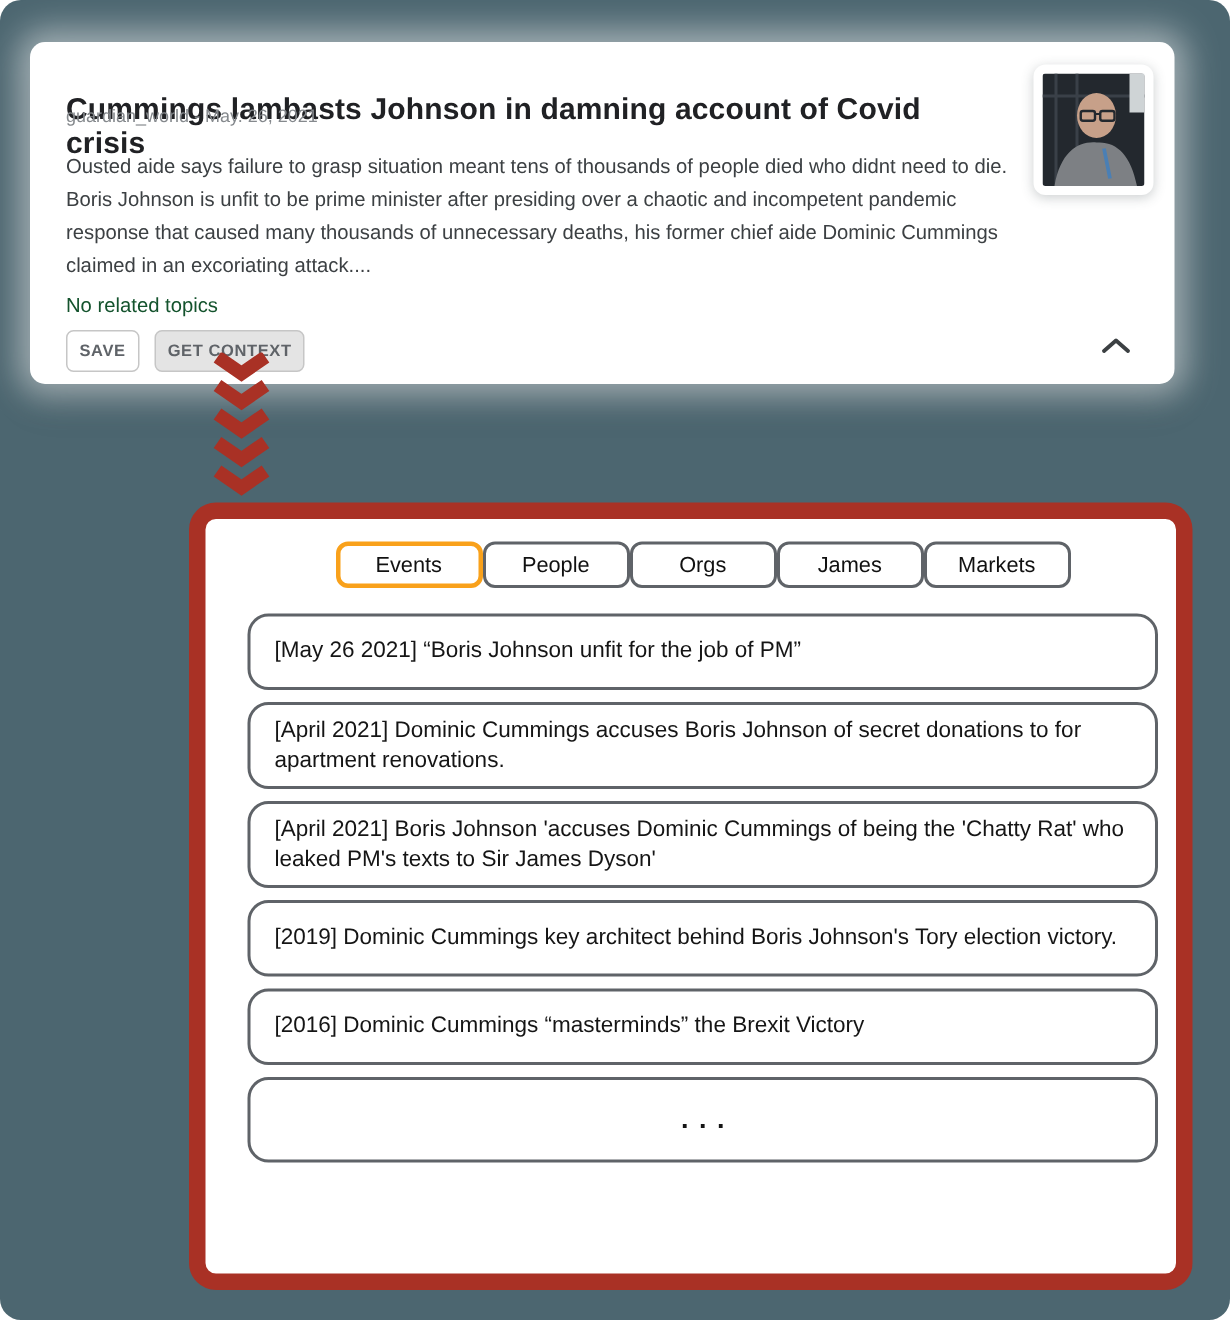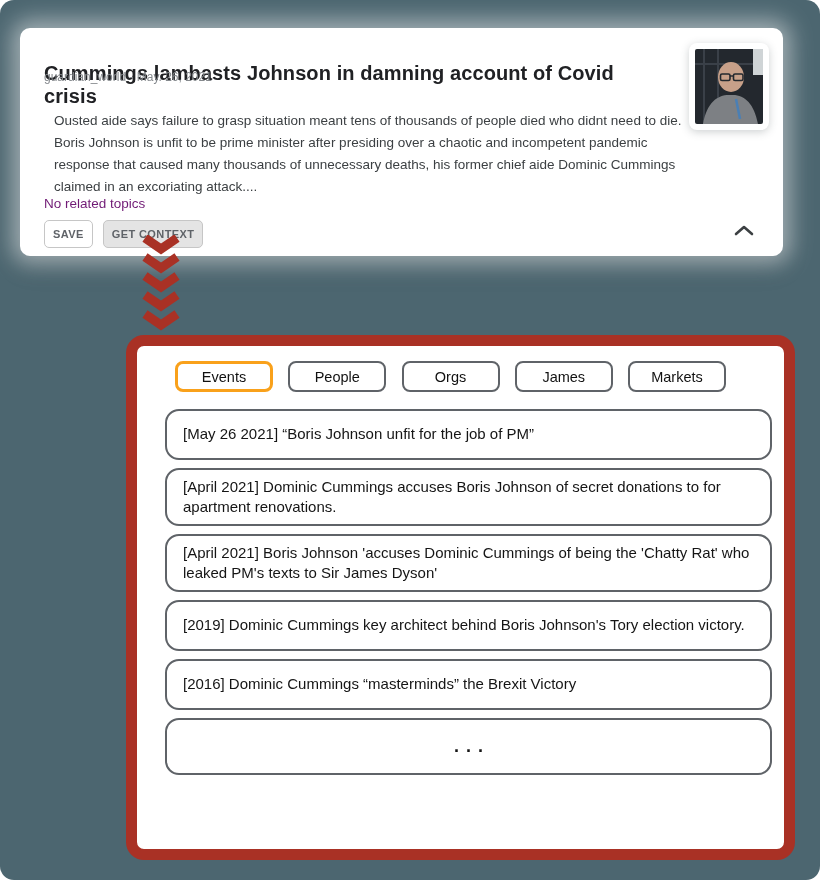--- a/index.html
+++ b/index.html
@@ -4,38 +4,38 @@
 <style>
   html,body{margin:0;padding:0;background:#ffffff;}
   body{width:820px;height:880px;overflow:hidden;font-family:"Liberation Sans",sans-serif;}
   .canvas{position:relative;width:820px;height:880px;background:var(--background,#4C6670);border-radius:14px;}
 
   
   .card{position:absolute;left:20px;top:28px;width:763px;height:228px;background:#ffffff;border-radius:10px;
         box-shadow:0 0 22px 8px rgba(255,255,255,0.5),0 10px 26px rgba(25,35,40,0.22);z-index:1;}
   .card-title{position:absolute;left:24px;top:16px;width:620px;font-size:20px;font-weight:700;color:#202124;letter-spacing:.1px;margin-top:18px;}
   .card-source{position:absolute;left:24px;top:42px;font-size:12px;color:#85898d;}
-  .card-body{position:absolute;left:24px;top:82px;width:646px;font-size:13.5px;line-height:1.62;color:#3c4043;margin-left:10px;}
-  .card-related{position:absolute;left:24px;top:168px;font-size:13.5px;color:#701a75;}
+  .card-body{position:absolute;left:24px;top:72px;width:646px;font-size:13.5px;line-height:1.62;color:#3c4043;}
+  .card-related{position:absolute;left:24px;top:168px;font-size:13.5px;color:#14532d;}
   .card-actions{position:absolute;left:24px;top:192px;display:flex;gap:10px;}
   .btn{font-family:"Liberation Sans",sans-serif;font-size:11px;font-weight:700;letter-spacing:.4px;color:#5f6368;
        border:1px solid #c6c6c6;border-radius:5px;padding:7px 8px;cursor:pointer;}
   .btn-save{background:#ffffff;}
   .btn-context{background:#e4e4e4;}
   .collapse-btn{position:absolute;right:26px;bottom:14px;width:26px;height:22px;background:transparent;border:none;cursor:pointer;padding:0;}
   .thumb{position:absolute;left:669px;top:15px;width:80px;height:87px;background:#ffffff;border-radius:8px;
          box-shadow:0 2px 8px rgba(60,70,75,0.25);display:flex;align-items:center;justify-content:center;}
 
   
   .arrows{position:absolute;left:142px;top:235px;z-index:3;}
 
   
   .panel{position:absolute;left:126px;top:335px;width:669px;height:525px;background:#ffffff;
          border:11px solid var(--panel-border,#A93125);border-radius:18px;box-sizing:border-box;z-index:2;}
-  .tabs{display:flex;justify-content:space-between;margin:15px 58px 0 38px;}
+  .tabs{display:flex;justify-content:center;margin:15px 22px 0 38px;}
   .tab{box-sizing:border-box;width:98px;height:31px;background:#ffffff;border:2px solid var(--tab-border,#5F6368);
        border-radius:8px;font-family:"Liberation Sans",sans-serif;font-size:14.5px;font-weight:500;color:#111;cursor:pointer;
        display:flex;align-items:center;justify-content:center;}
   .tab.selected{border:3px solid var(--tab-selected-border,#F9A11B);}
   .rows{margin:17px 12px 0 12px;}
   .row{box-sizing:border-box;border:2px solid #5f6368;border-radius:14px;background:#fff;
        padding:6px 16px;margin-bottom:8px;display:flex;align-items:center;
        font-size:15px;line-height:1.35;color:#151515;min-height:51px;cursor:pointer;margin-left:16px;}
   .row.tall{min-height:58px;}
   .row.gap-lg{margin-bottom:12px;}

